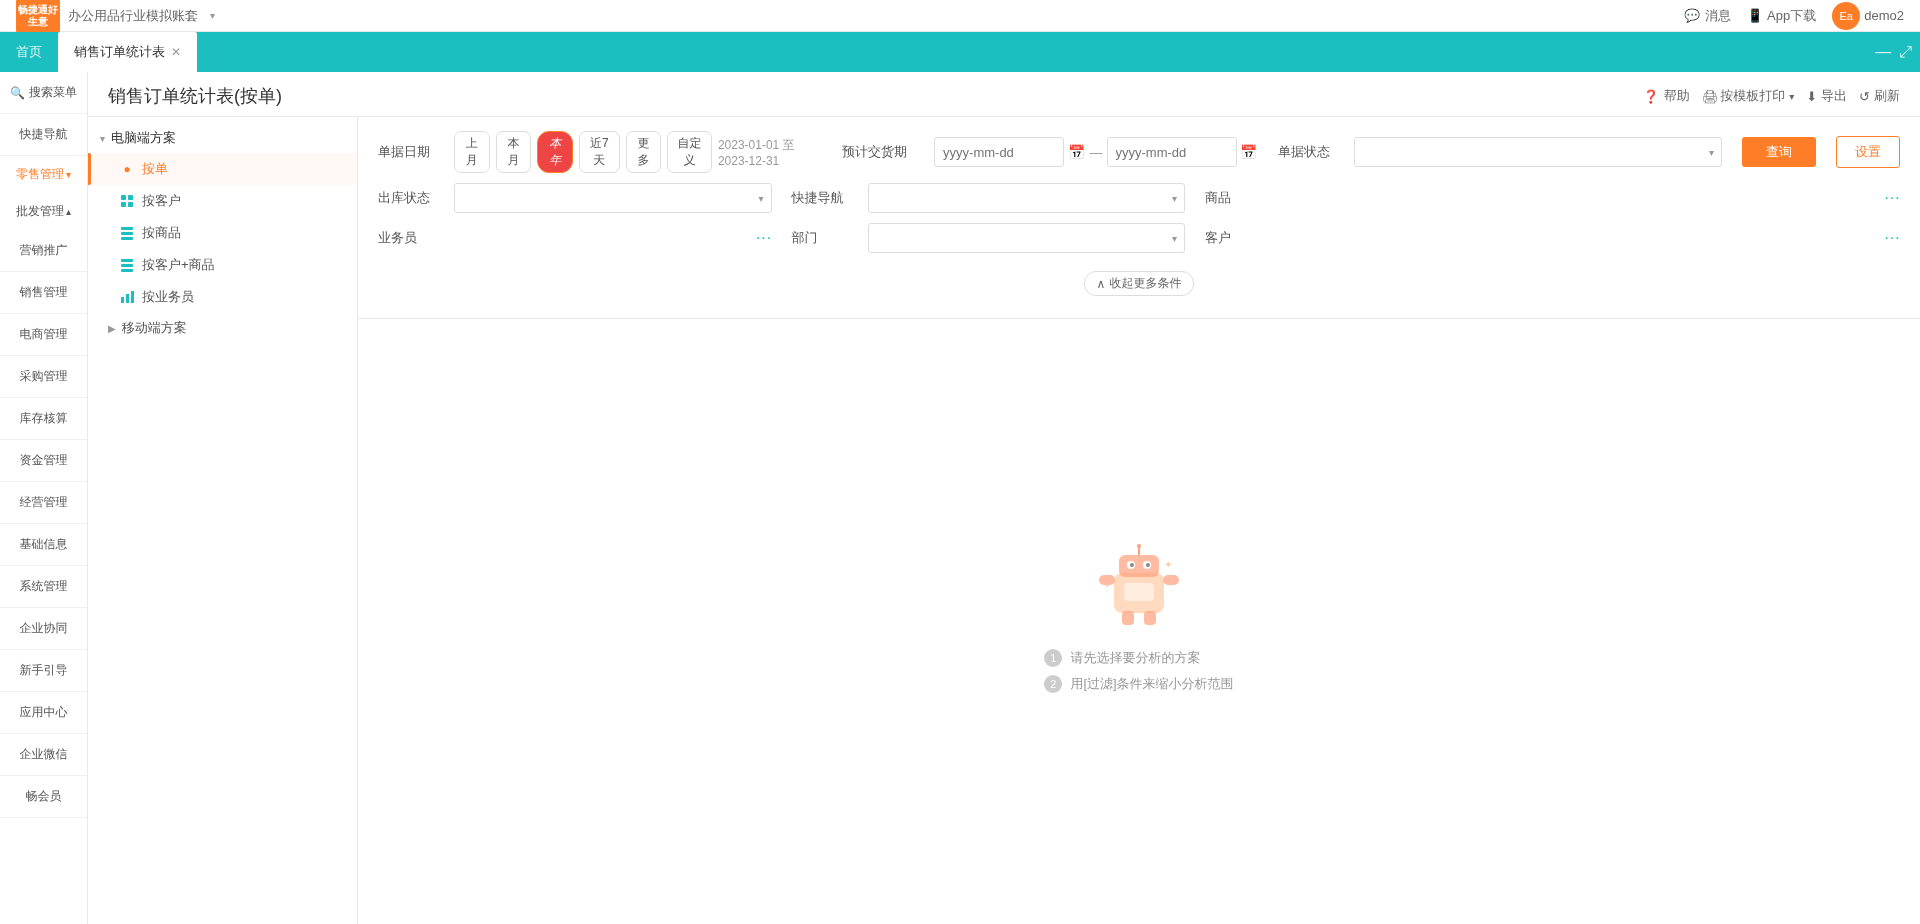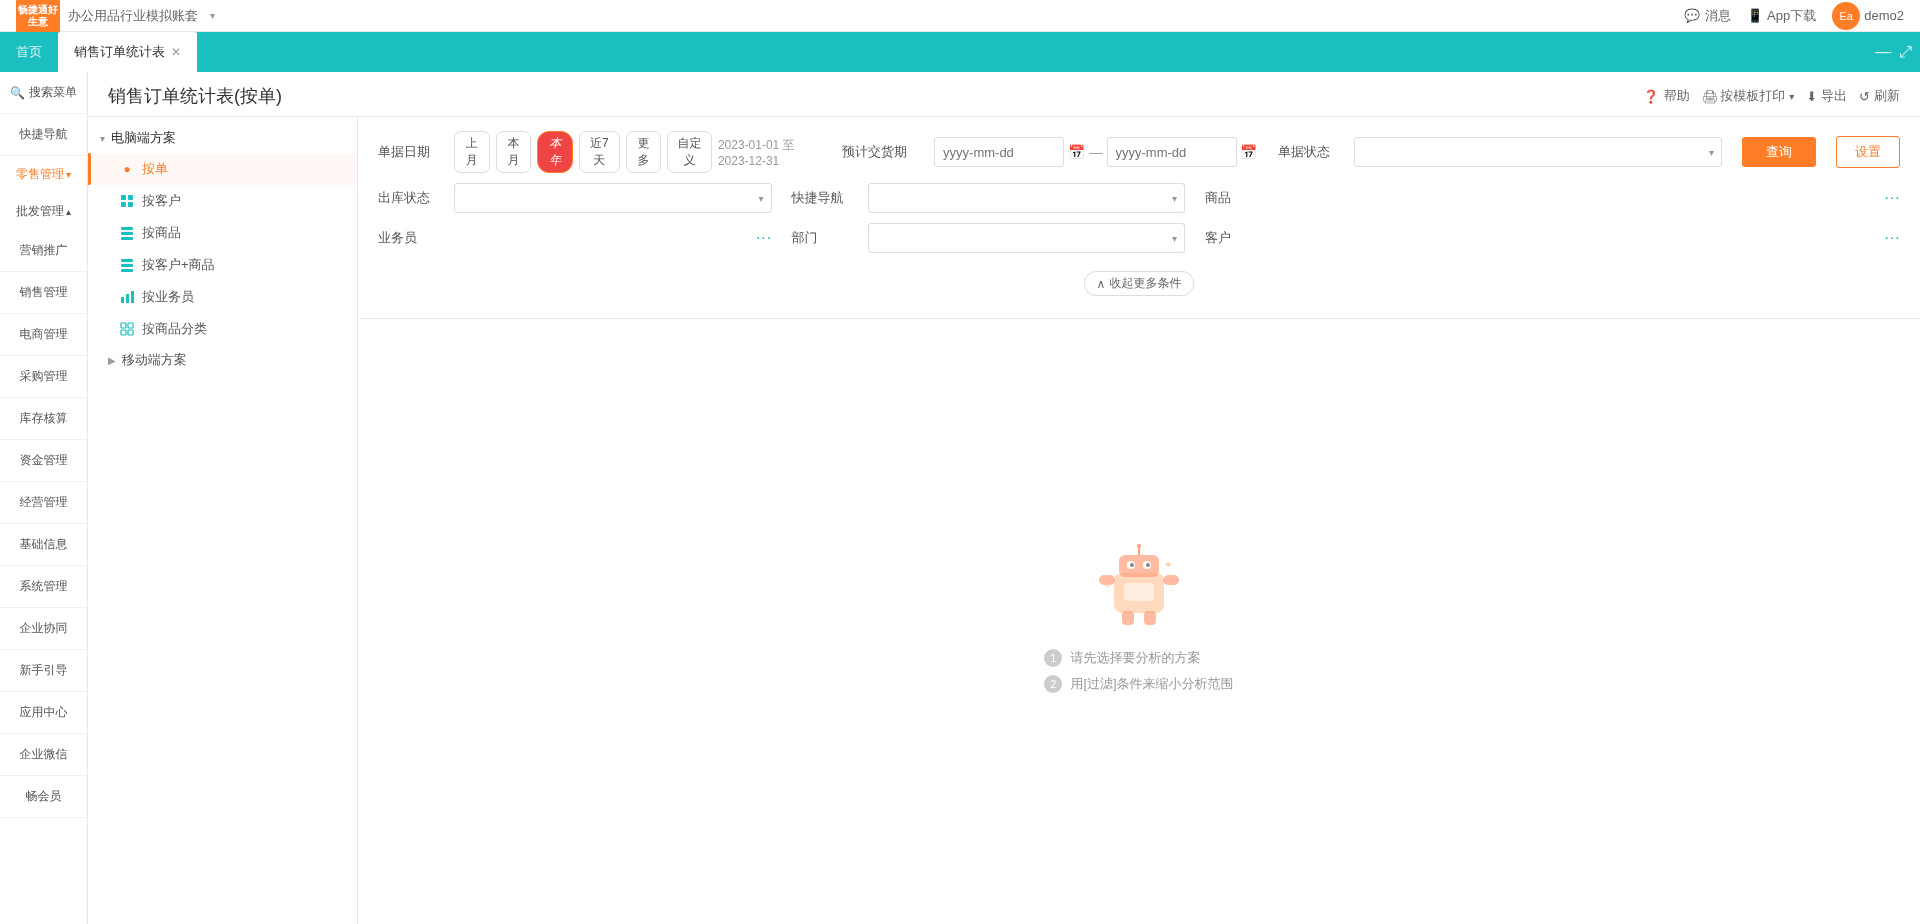--- a/index.html
+++ b/index.html
@@ -274,31 +274,20 @@
             <div class="tree-item">
               <div class="tree-item-icon">
                 <svg width="14" height="14" viewBox="0 0 14 14" fill="none">
                   <rect x="1" y="7" width="3" height="6" fill="#1bbfbf"></rect>
                   <rect x="6" y="4" width="3" height="9" fill="#1bbfbf"></rect>
                   <rect x="11" y="1" width="3" height="12" fill="#1bbfbf"></rect>
                 </svg>
               </div>
               <span>按业务员</span>
             </div>
-            <div class="tree-item">
-              <div class="tree-item-icon">
-                <svg width="14" height="14" viewBox="0 0 14 14" fill="none">
-                  <rect x="1" y="1" width="5" height="5" rx="0.5" stroke="#1bbfbf" stroke-width="1.2" fill="none"></rect>
-                  <rect x="8" y="1" width="5" height="5" rx="0.5" stroke="#1bbfbf" stroke-width="1.2" fill="none"></rect>
-                  <rect x="1" y="8" width="5" height="5" rx="0.5" stroke="#1bbfbf" stroke-width="1.2" fill="none"></rect>
-                  <rect x="8" y="8" width="5" height="5" rx="0.5" stroke="#1bbfbf" stroke-width="1.2" fill="none"></rect>
-                </svg>
-              </div>
-              <span>按商品分类</span>
-            </div>
           </div>
           <div class="tree-subgroup">
             <div class="tree-subgroup-header">
               <span class="tree-arrow">▶</span>
               <span>移动端方案</span>
             </div>
           </div>
         </div>
       </div>
 

